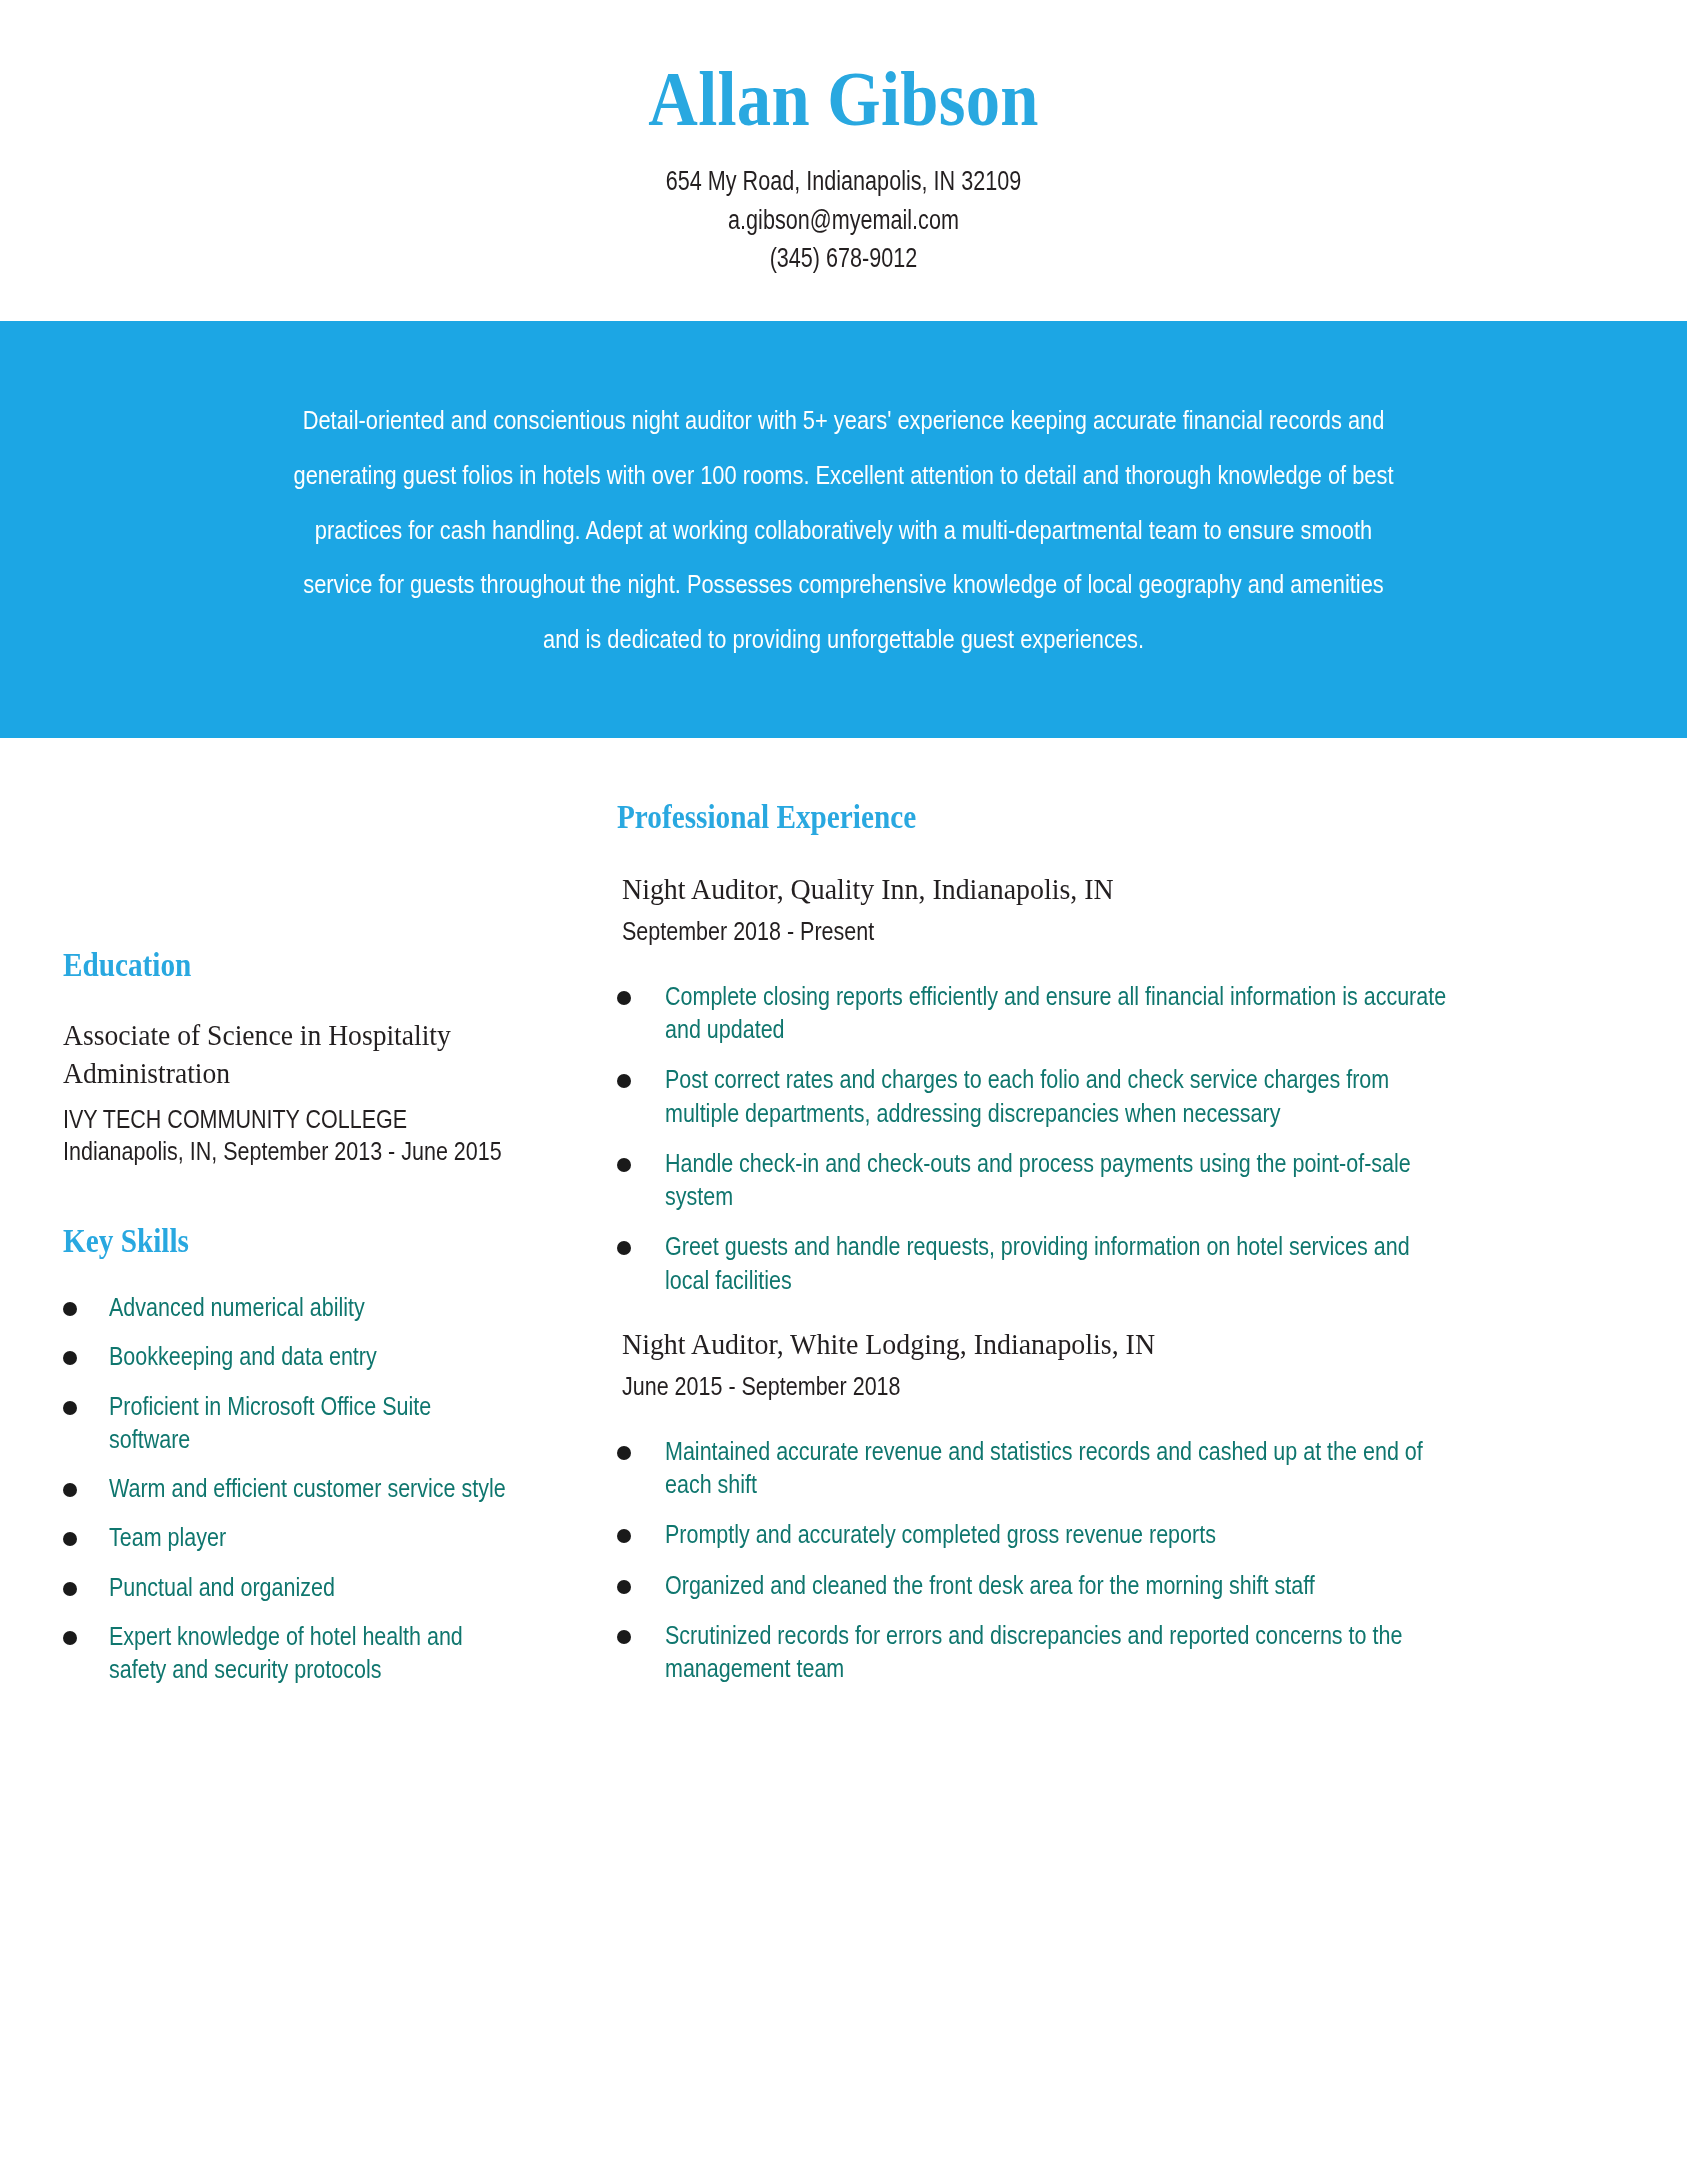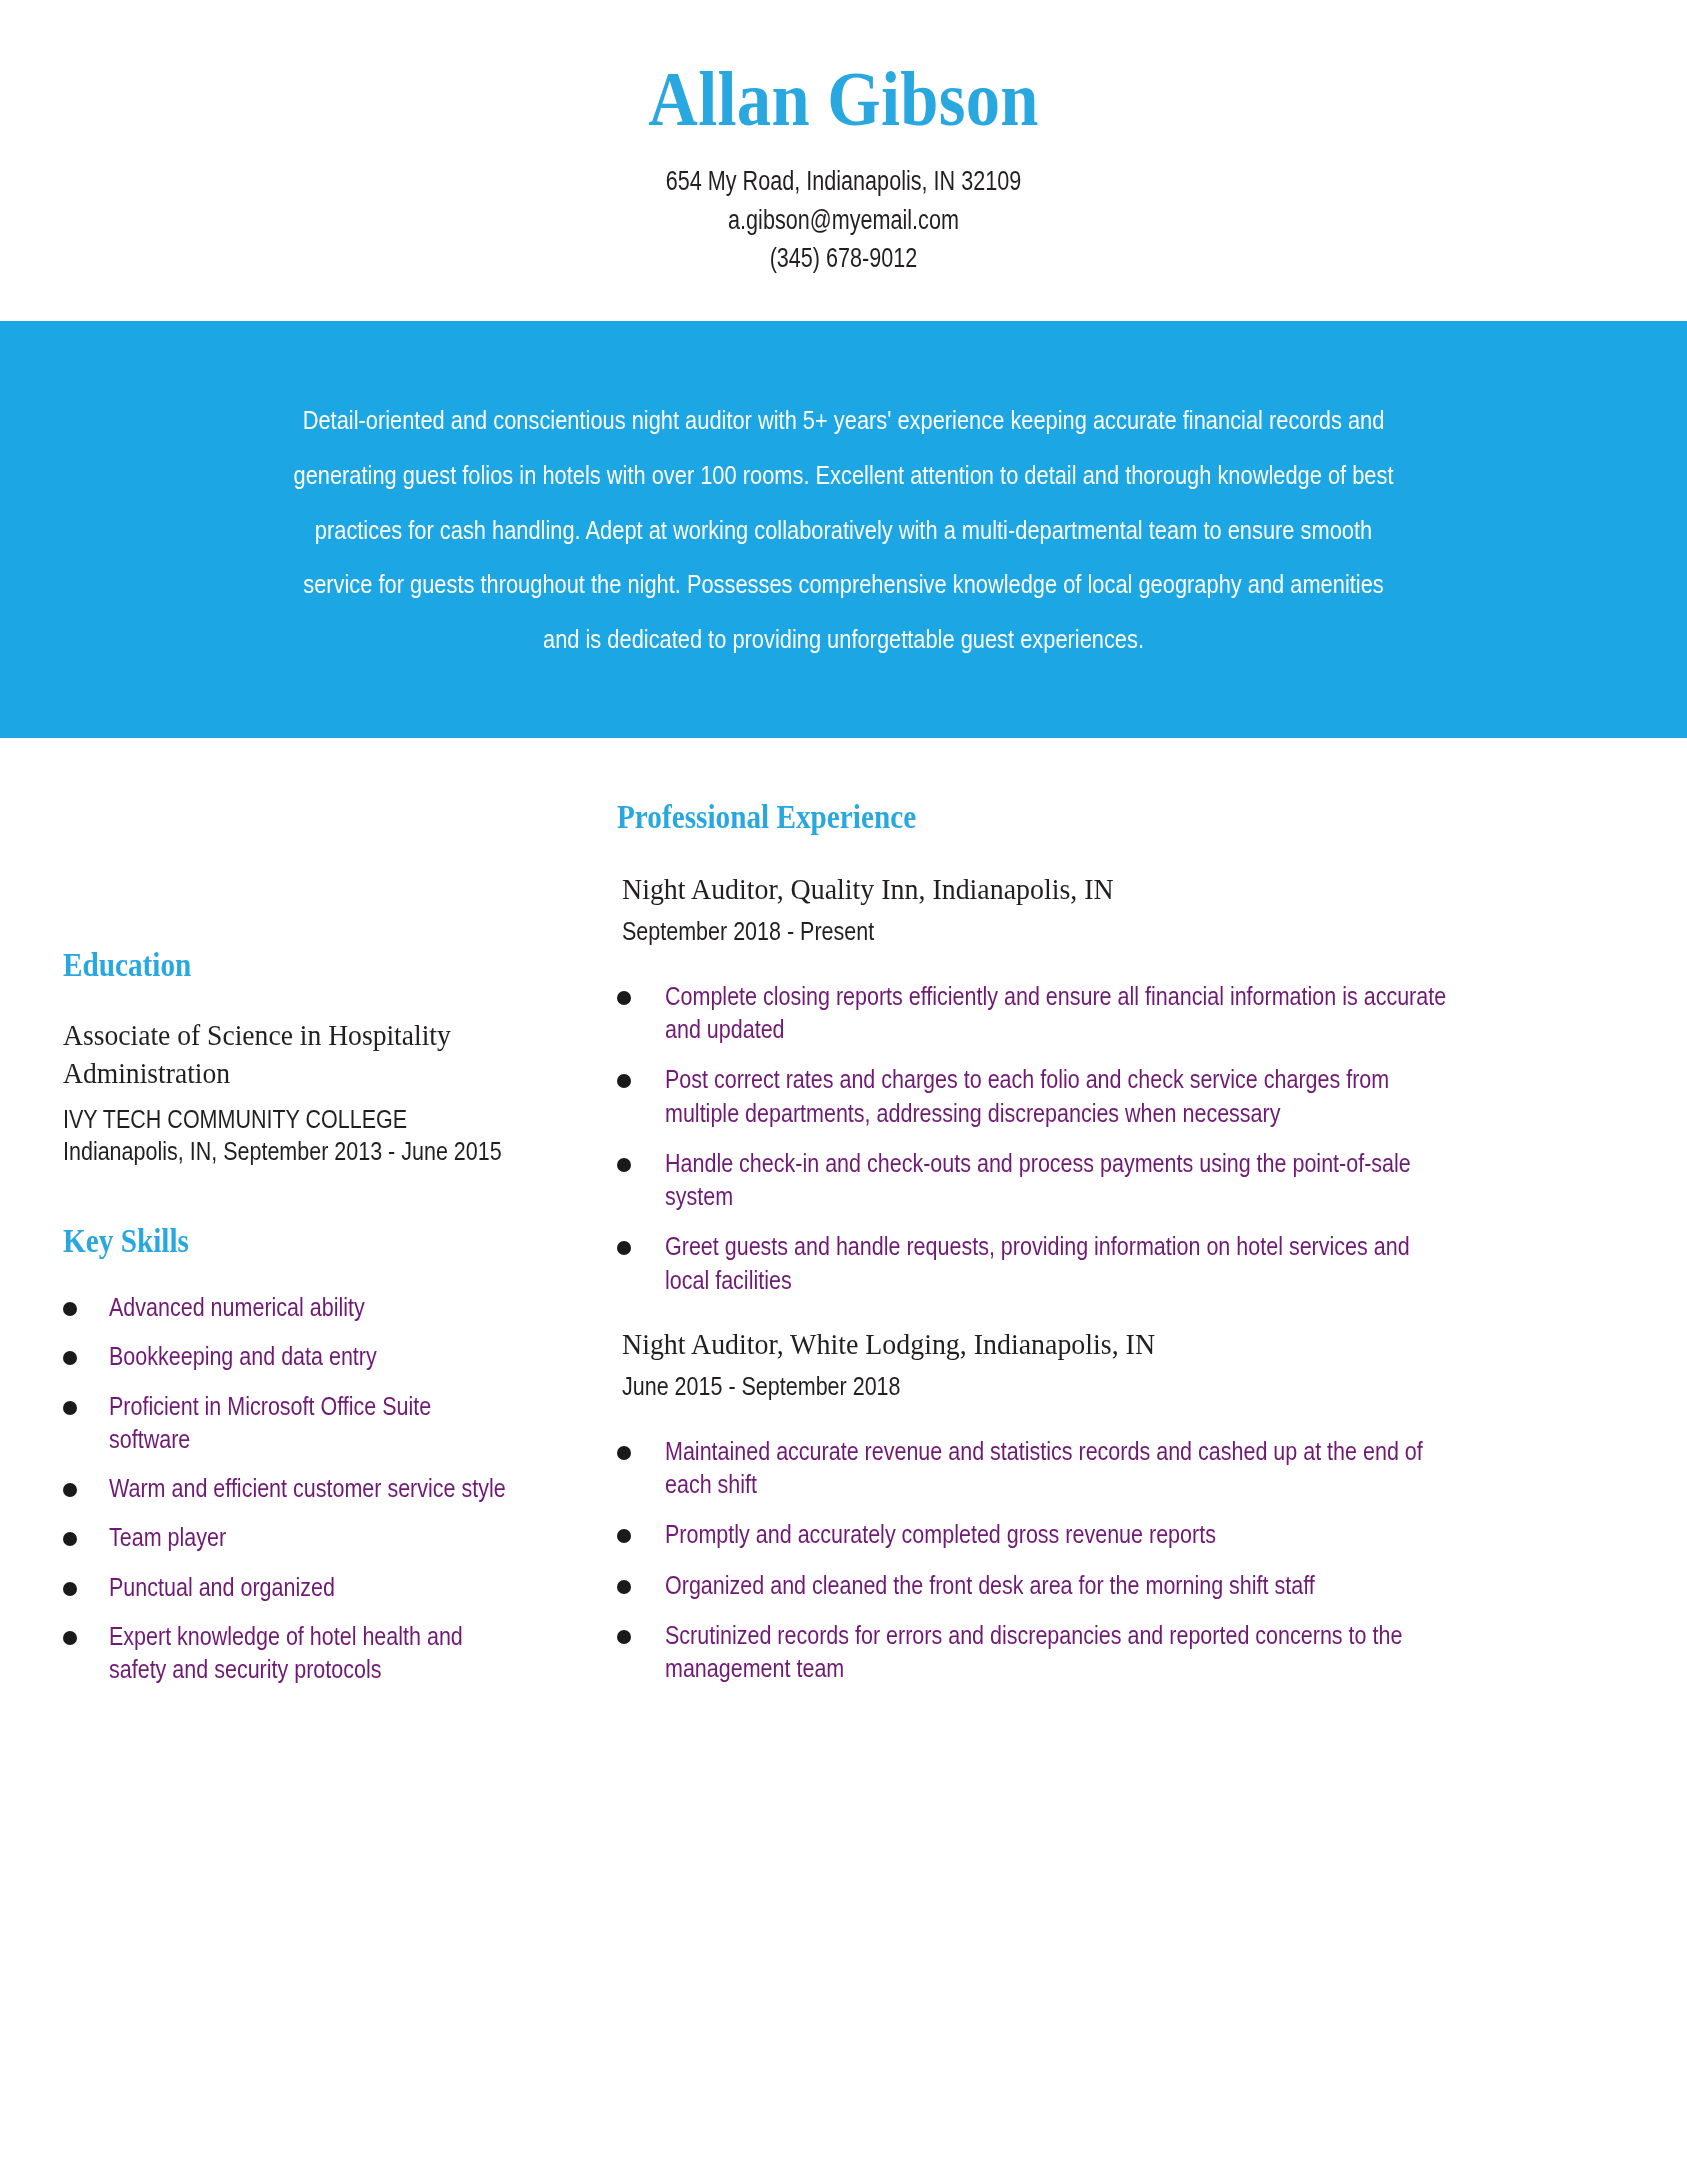--- a/index.html
+++ b/index.html
@@ -123,21 +123,21 @@
     list-style: none;
     margin: 0;
     padding: 0;
   }
   ul.bullets li {
     position: relative;
     padding-left: 46px;
     margin-bottom: 16px;
     font-size: 25px;
     line-height: 1.33;
-    color: #701a75;
+    color: #0f766e;
   }
   ul.bullets li .li-text {
     display: block;
     transform: scaleX(0.86);
     transform-origin: left center;
   }
   ul.bullets li .bullet-dot {
     position: absolute;
     left: 0;
     top: 11.2px;

